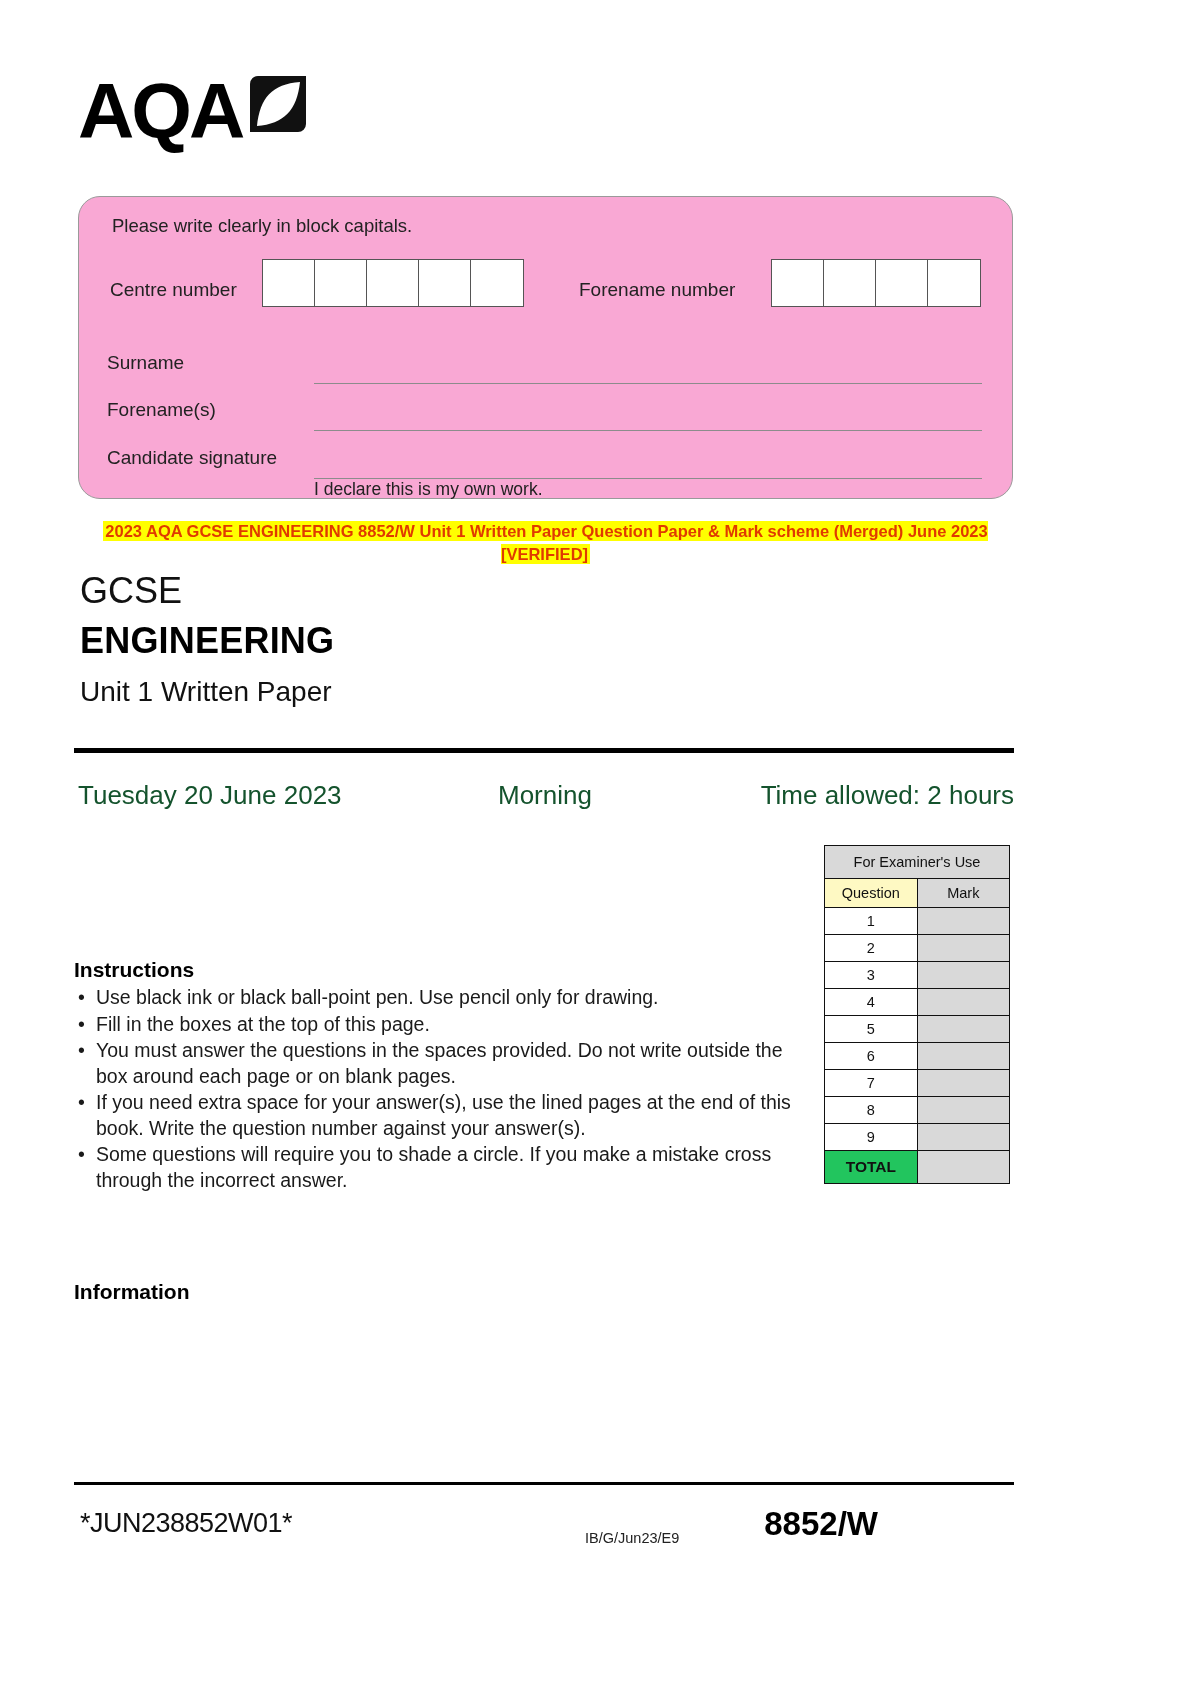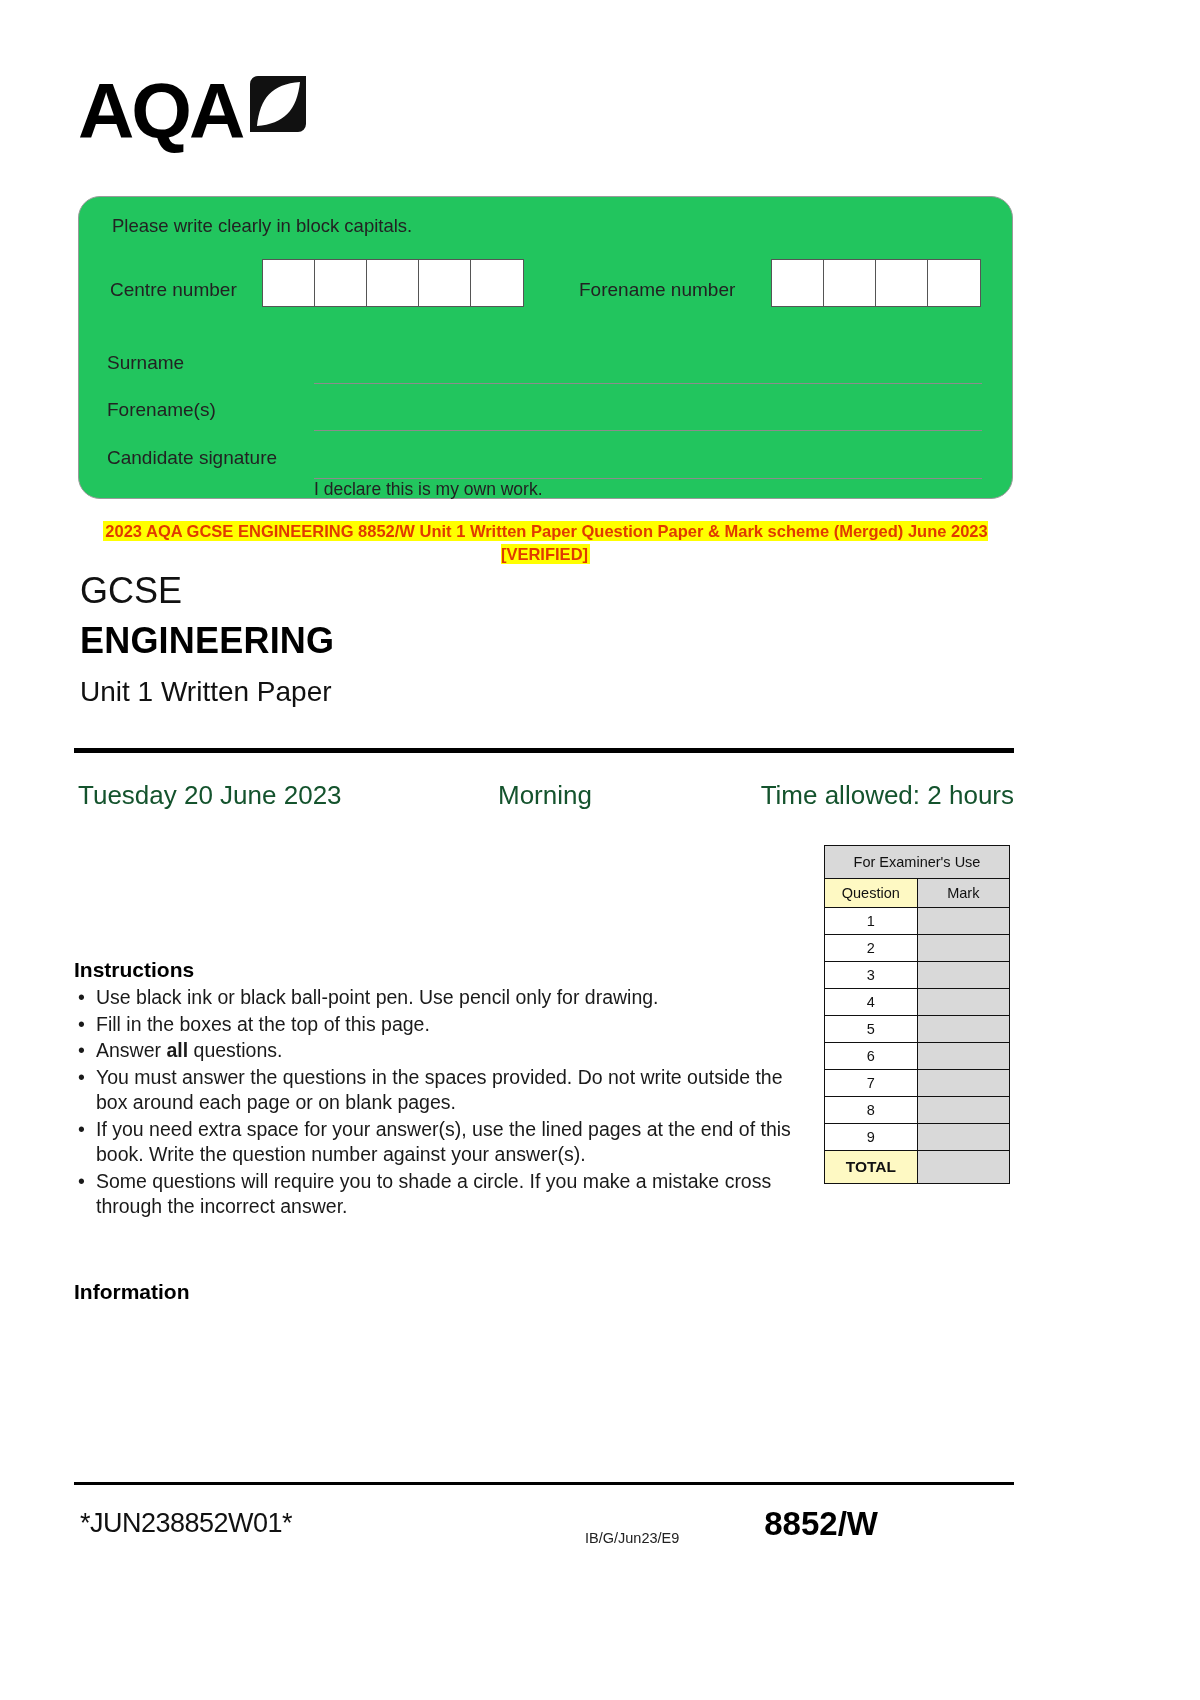--- a/index.html
+++ b/index.html
@@ -42,21 +42,21 @@
     position: relative;
   }
 
   
   .details-box {
     position: absolute;
     left: 78px; top: 196px;
     width: 935px; height: 303px;
     border: 1.5px solid #9a9a9a;
     border-radius: 22px;
-    background: #22c55e;
+    background: #f9a8d4;
   }
   .details-note {
     position: absolute;
     left: 33px; top: 18px;
     font-size: 18.5px;
     color: #222;
   }
   .lbl {
     position: absolute;
     font-size: 19px;
@@ -219,21 +219,21 @@
     background: #fff;
     padding: 5px 0;
     width: 93px;
     font-size: 14.5px;
   }
   .extable td.mk {
     background: #d9d9d9;
     width: 93px;
   }
   .extable tr.total td.qn {
-    background: #fef9c3;
+    background: #22c55e;
     font-weight: bold;
     font-size: 15.5px;
     padding: 7px 0;
   }
 
   
   .rule-bottom {
     position: absolute;
     left: 74px; top: 1482px;
     width: 940px; height: 3px;
@@ -322,21 +322,20 @@
     <div class="d2">Morning</div>
     <div class="d3">Time allowed: 2 hours</div>
   </div>
 
 
   <div class="instructions">
     <div class="sec-head">Instructions</div>
     <ul class="bullets">
       <li>Use black ink or black ball-point pen. Use pencil only for drawing.</li>
       <li>Fill in the boxes at the top of this page.</li>
-      <li><span>Answer <b>all</b> questions.</span></li>
       <li>You must answer the questions in the spaces provided. Do not write outside the box around each page or on blank pages.</li>
       <li>If you need extra space for your answer(s), use the lined pages at the end of this book. Write the question number against your answer(s).</li>
       <li>Some questions will require you to shade a circle. If you make a mistake cross through the incorrect answer.</li>
     </ul>
   </div>
 
   <div class="information">
     <div class="sec-head">Information</div>
   </div>
 

